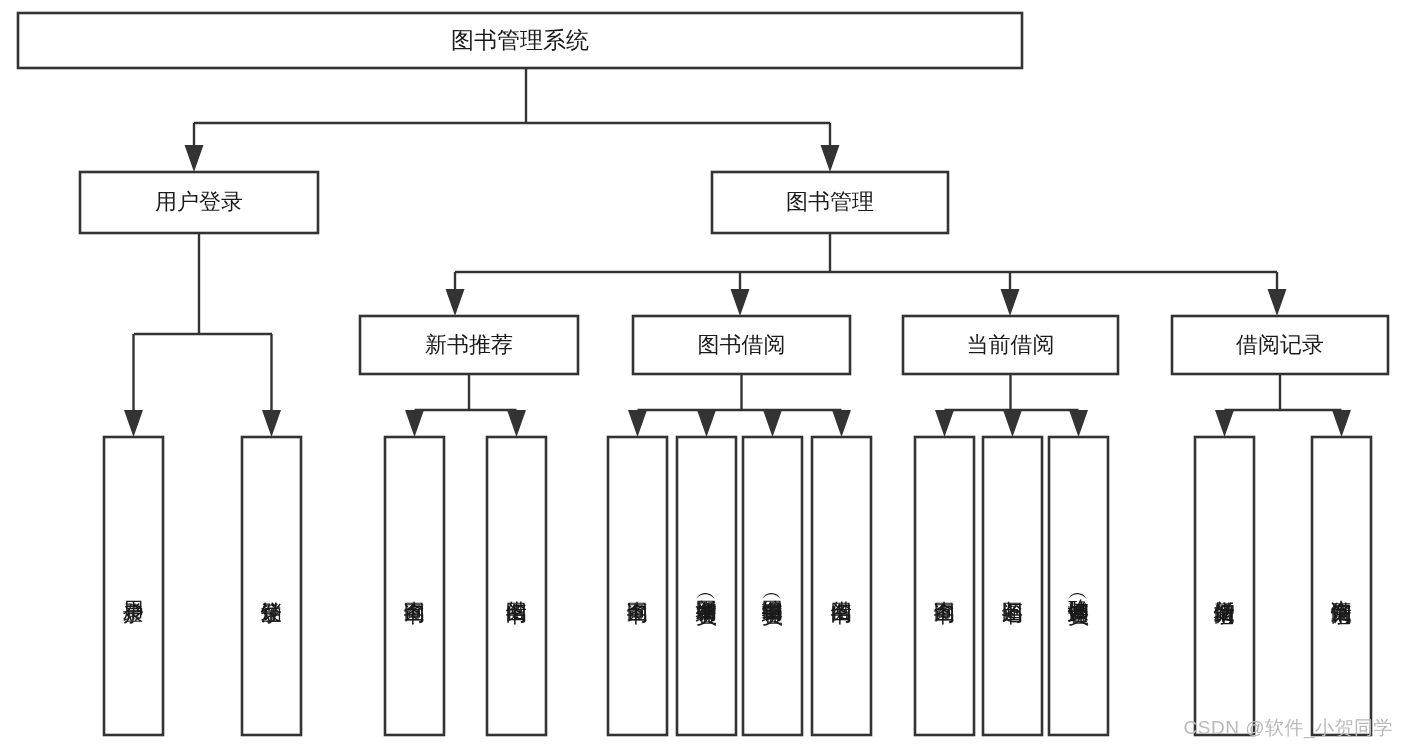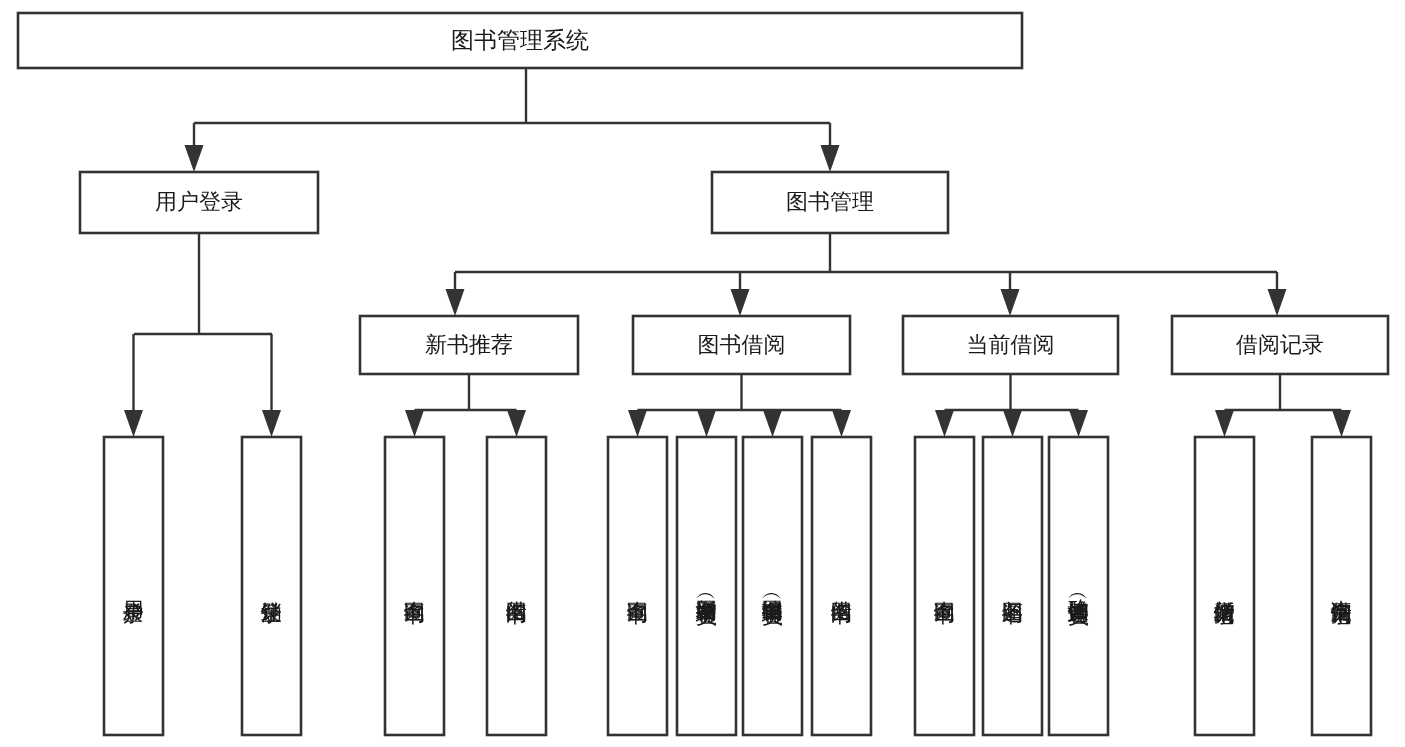--- a/index.html
+++ b/index.html
@@ -215,14 +215,15 @@
         <span class="leaf-label">确认归还（管理员）</span>
       </div>
       <div class="leaf-label-wrap" style="left: 1195px; top: 445px; width: 59px; height: 282px; justify-content: center;">
         <span class="leaf-label">新增借阅记录</span>
       </div>
       <div class="leaf-label-wrap" style="left: 1312px; top: 445px; width: 59px; height: 282px; justify-content: center;">
         <span class="leaf-label">查询借阅记录</span>
       </div>
     </div>
 
+  <div class="watermark">CSDN @软件_小贺同学</div>
 
 </div>
 
 </body></html>

